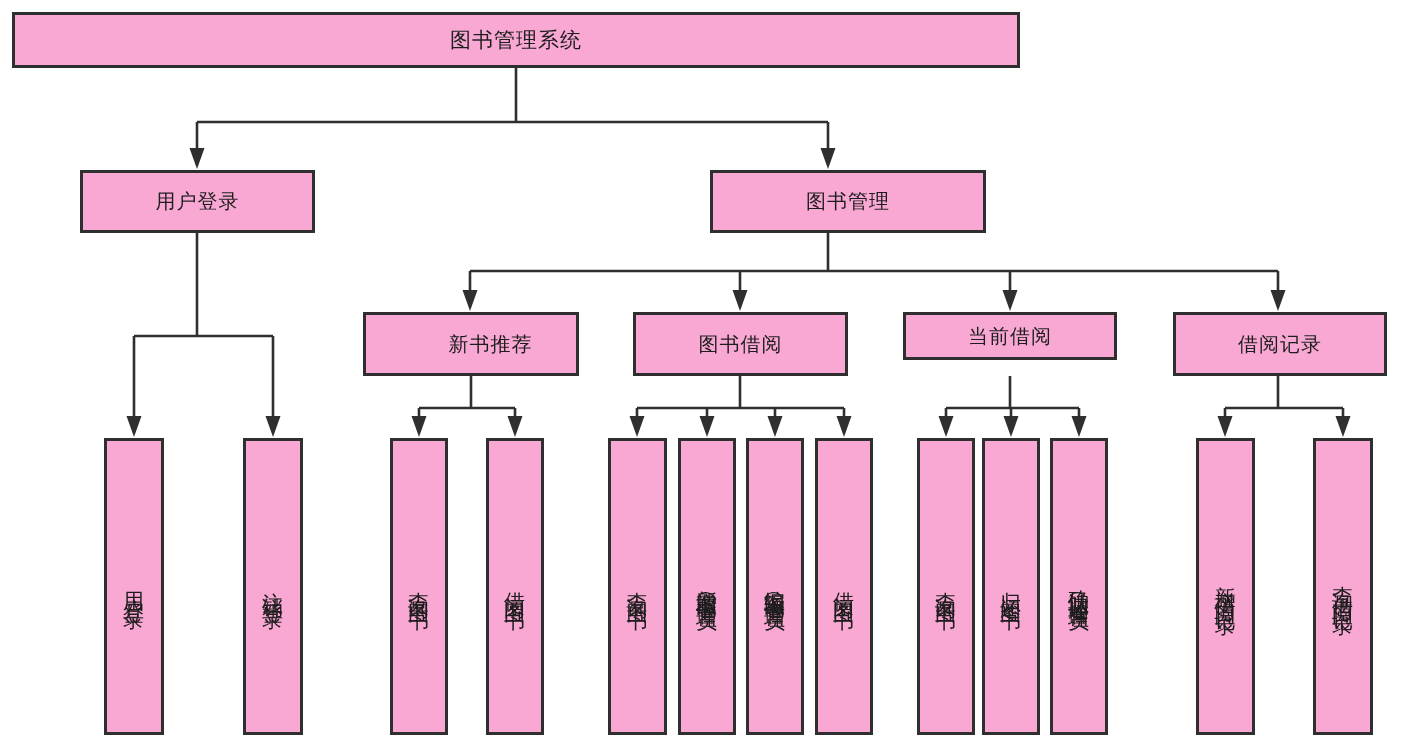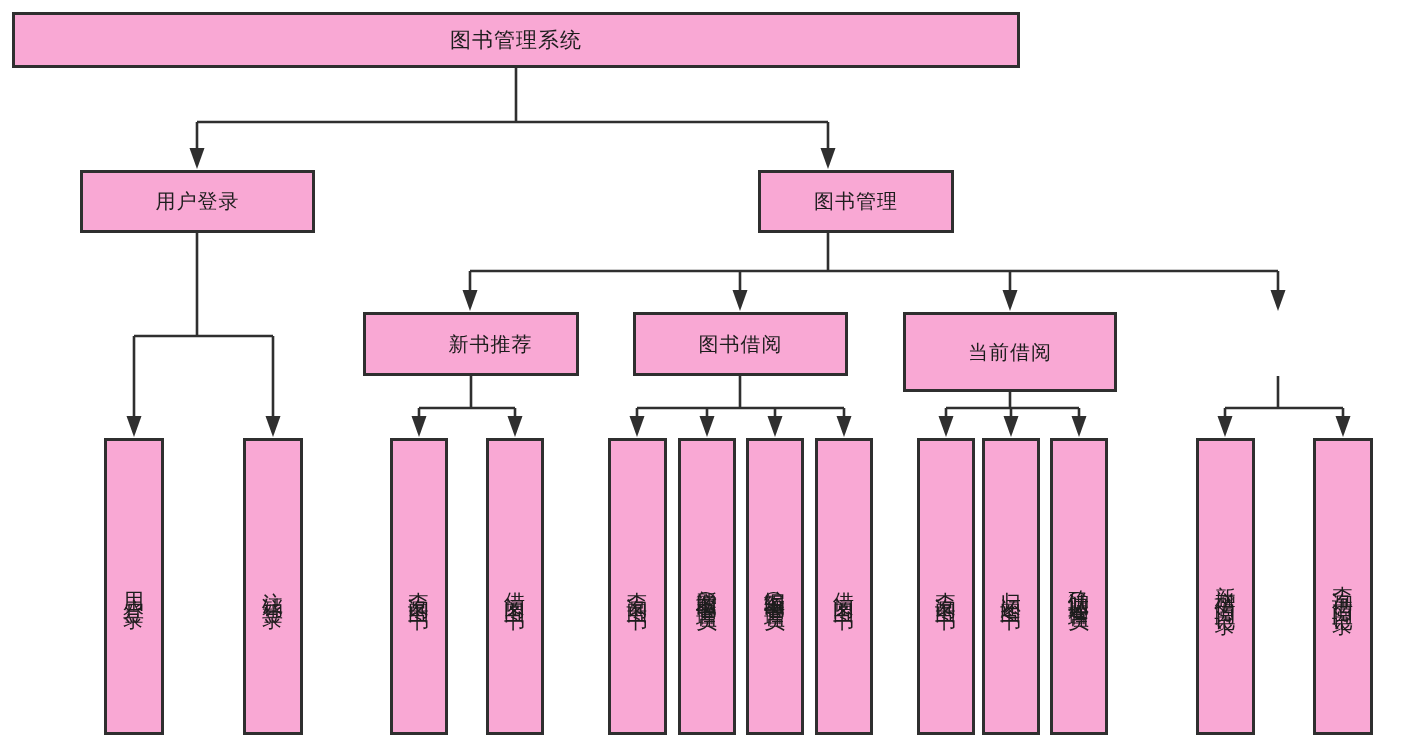--- a/index.html
+++ b/index.html
@@ -85,25 +85,26 @@
       <polygon points="1003.5,416 1018.5,416 1011,437"></polygon>
       <polygon points="1071.5,416 1086.5,416 1079,437"></polygon>
       <polygon points="1217.5,416 1232.5,416 1225,437"></polygon>
       <polygon points="1335.5,416 1350.5,416 1343,437"></polygon>
     </g>
   </svg>
 
   <div class="box" style="left:12px;top:12px;width:1008px;height:56px;font-size:21px;">图书管理系统</div>
 
   <div class="box" style="left:80px;top:170px;width:235px;height:63px;">用户登录</div>
-  <div class="box" style="left:710px;top:170px;width:196px;height:63px;margin-left:48px;">图书管理</div>
+  <div class="box" style="left:710px;top:170px;width:276px;height:63px;">图书管理</div>
 
   <div class="box" style="left:363px;top:312px;width:216px;height:64px;padding-left:39px;">新书推荐</div>
   <div class="box" style="left:633px;top:312px;width:215px;height:64px;">图书借阅</div>
-  <div class="box" style="left:903px;top:312px;width:214px;height:80px;">当前借阅</div>
+  <div class="box" style="left:903px;top:312px;width:214px;height:48px;">当前借阅</div>
+  <div class="box" style="left:1173px;top:312px;width:214px;height:64px;">借阅记录</div>
 
   <div class="box vbox" style="left:104px;top:438px;width:60px;height:297px;">用户登录</div>
   <div class="box vbox" style="left:243px;top:438px;width:60px;height:297px;">注销登录</div>
 
   <div class="box vbox" style="left:390px;top:438px;width:58px;height:297px;">查询图书</div>
   <div class="box vbox" style="left:486px;top:438px;width:58px;height:297px;">借阅图书</div>
 
   <div class="box vbox" style="left:608px;top:438px;width:59px;height:297px;">查询图书</div>
   <div class="box vbox" style="left:678px;top:438px;width:58px;height:297px;letter-spacing:3px;">新增图书（管理员）</div>
   <div class="box vbox" style="left:746px;top:438px;width:58px;height:297px;letter-spacing:3px;">编辑图书（管理员）</div>

